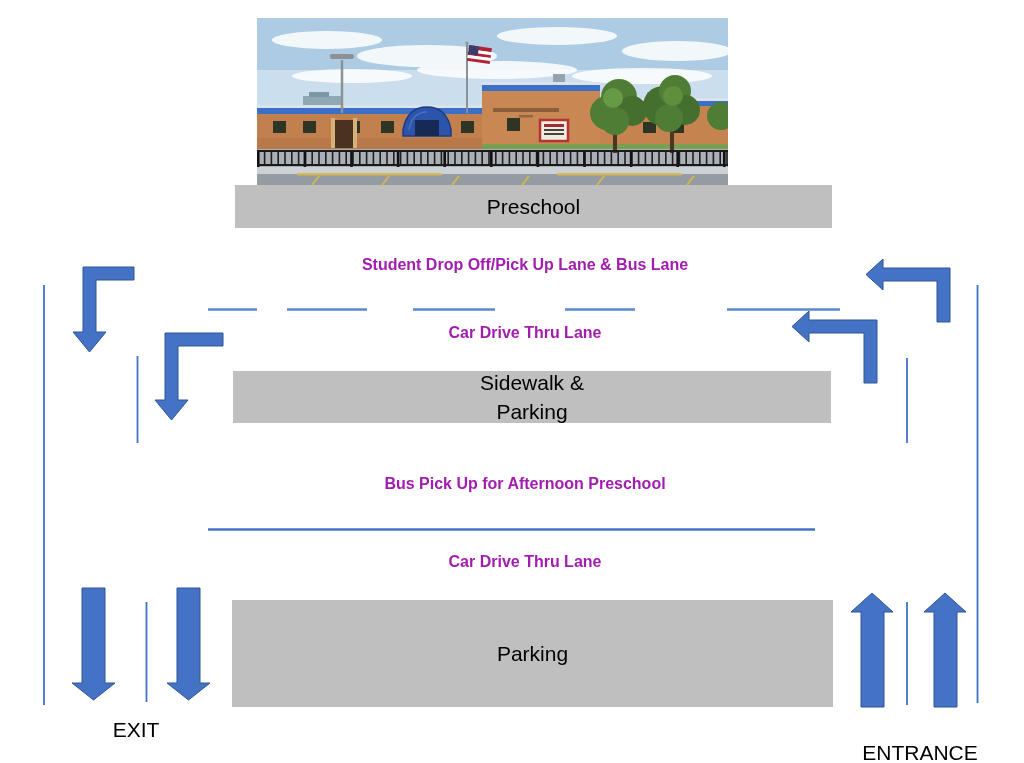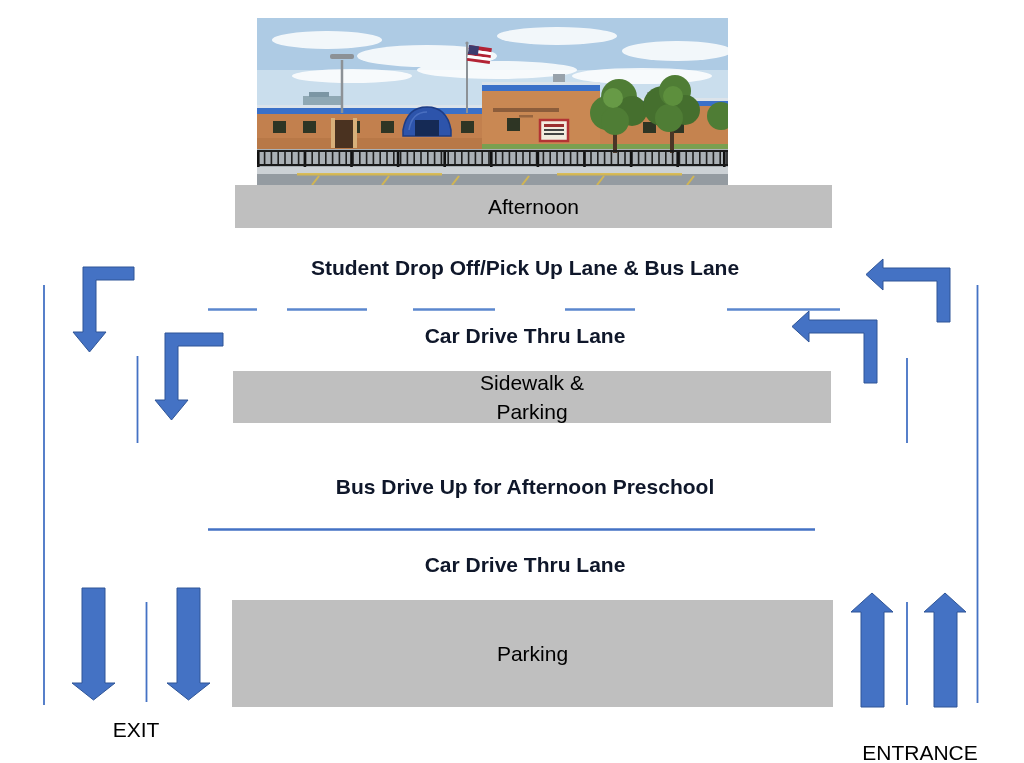--- a/index.html
+++ b/index.html
@@ -12,21 +12,21 @@
     position:absolute;background:#BFBFBF;
     display:flex;align-items:center;justify-content:center;
     font-size:21px;font-weight:400;color:#000;text-align:center;line-height:29px;
   }
   .zone-sidewalk{left:235px;top:185px;width:597px;height:43px;}
   .zone-swpark{left:233px;top:371px;width:598px;height:52px;flex-direction:column;}
   .zone-parking{left:232px;top:600px;width:601px;height:107px;}
   
   .lane-label{
     position:absolute;left:225px;width:600px;text-align:center;
-    font-size:21px;font-weight:700;color:#0f172a;white-space:nowrap;
+    font-size:16px;font-weight:700;color:#a21caf;white-space:nowrap;
   }
   .lane-student{top:256px;}
   .lane-car-top{top:324px;}
   .lane-bus{top:475px;}
   .lane-car-bottom{top:553px;}
   
   .gate-label{
     position:absolute;top:718px;font-size:21px;font-weight:400;color:#000;
     text-align:center;white-space:nowrap;
   }
@@ -157,35 +157,35 @@
       <line x1="55" y1="167" x2="62" y2="158"></line>
       <line x1="125" y1="167" x2="132" y2="158"></line>
       <line x1="195" y1="167" x2="202" y2="158"></line>
       <line x1="265" y1="167" x2="272" y2="158"></line>
       <line x1="340" y1="167" x2="347" y2="158"></line>
       <line x1="430" y1="167" x2="437" y2="158"></line>
     </g>
   </svg>
 
   <div class="zone zone-sidewalk">
-    <span>Afternoon</span>
+    <span>Preschool</span>
   </div>
 
   <div class="zone zone-swpark">
     <span>Sidewalk &amp;</span>
     <span>Parking</span>
   </div>
 
   <div class="zone zone-parking">
     <span>Parking</span>
   </div>
 
   <div class="lane-label lane-student">Student Drop Off/Pick Up Lane &amp; Bus Lane</div>
   <div class="lane-label lane-car-top">Car Drive Thru Lane</div>
-  <div class="lane-label lane-bus">Bus Drive Up for Afternoon Preschool</div>
+  <div class="lane-label lane-bus">Bus Pick Up for Afternoon Preschool</div>
   <div class="lane-label lane-car-bottom">Car Drive Thru Lane</div>
 
   <div class="gate-label gate-exit">EXIT</div>
   <div class="gate-label gate-entrance">ENTRANCE</div>
 
   <svg class="overlay" width="1024" height="763" viewBox="0 0 1024 763" aria-hidden="true">
 
     <line x1="44" y1="285" x2="44" y2="705" stroke="#4472C4" stroke-width="1.8"></line>
     <line x1="977.5" y1="285" x2="977.5" y2="703" stroke="#4472C4" stroke-width="1.8"></line>
 

